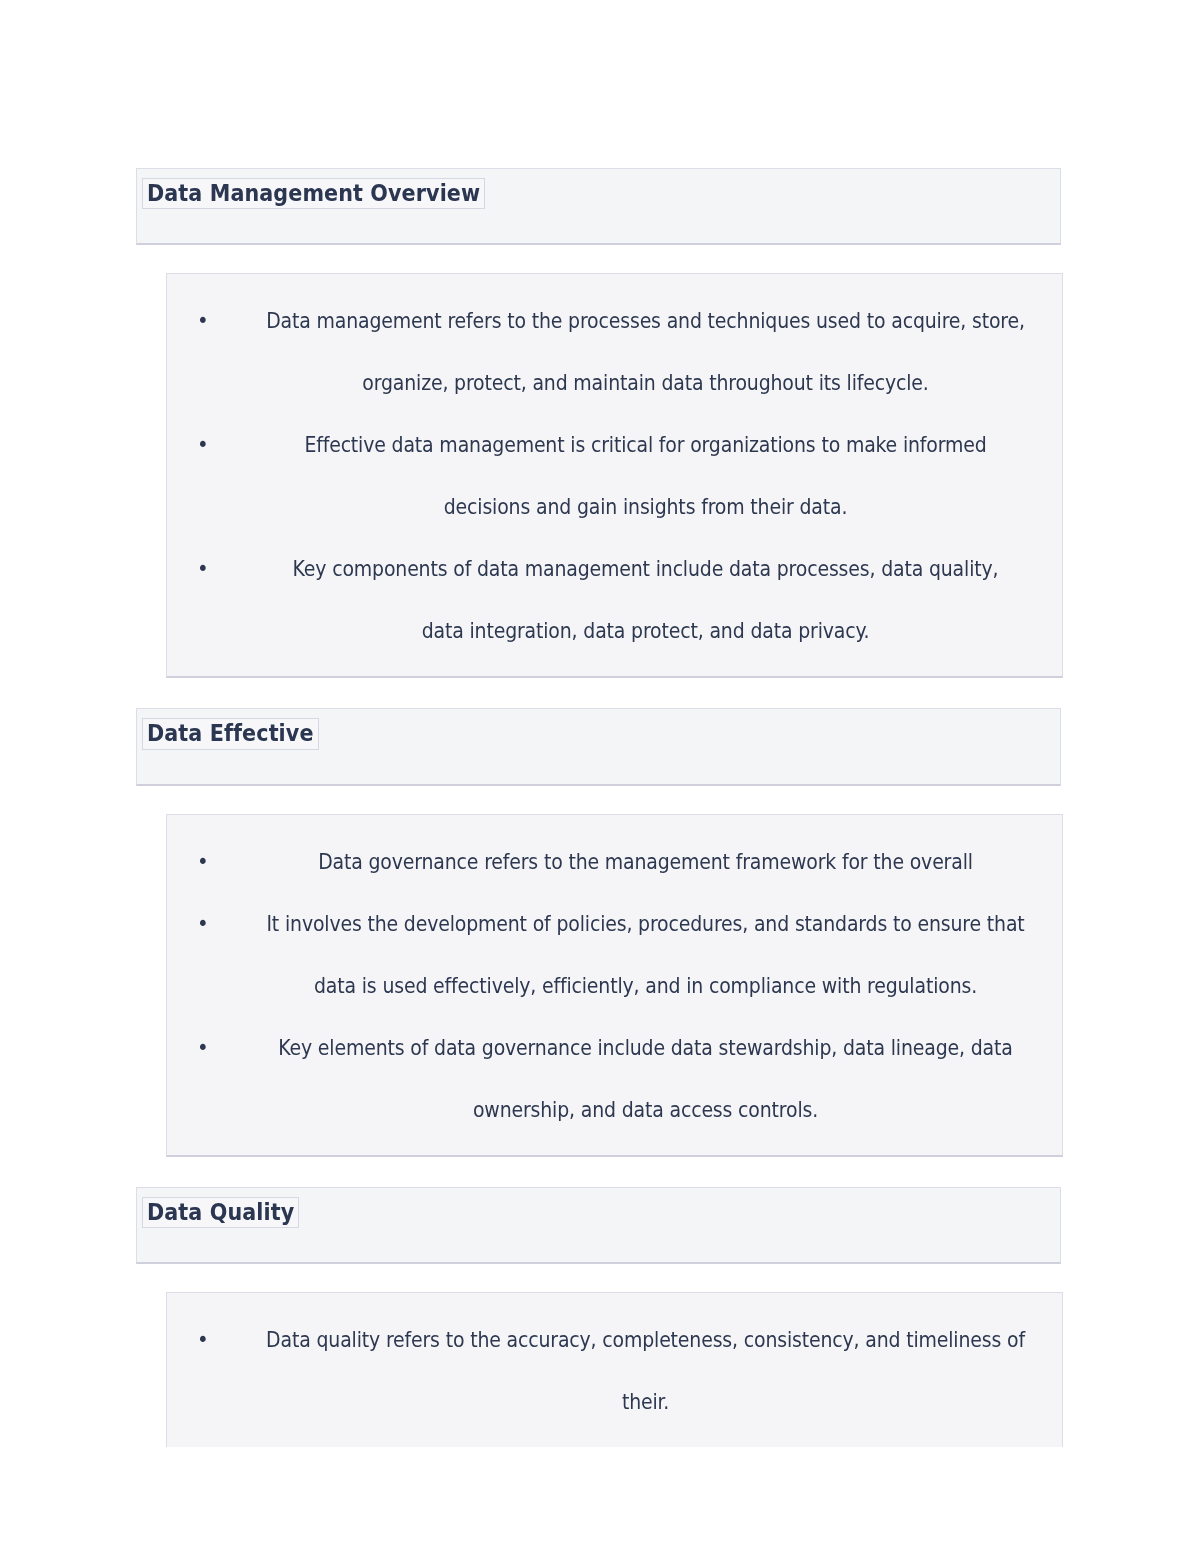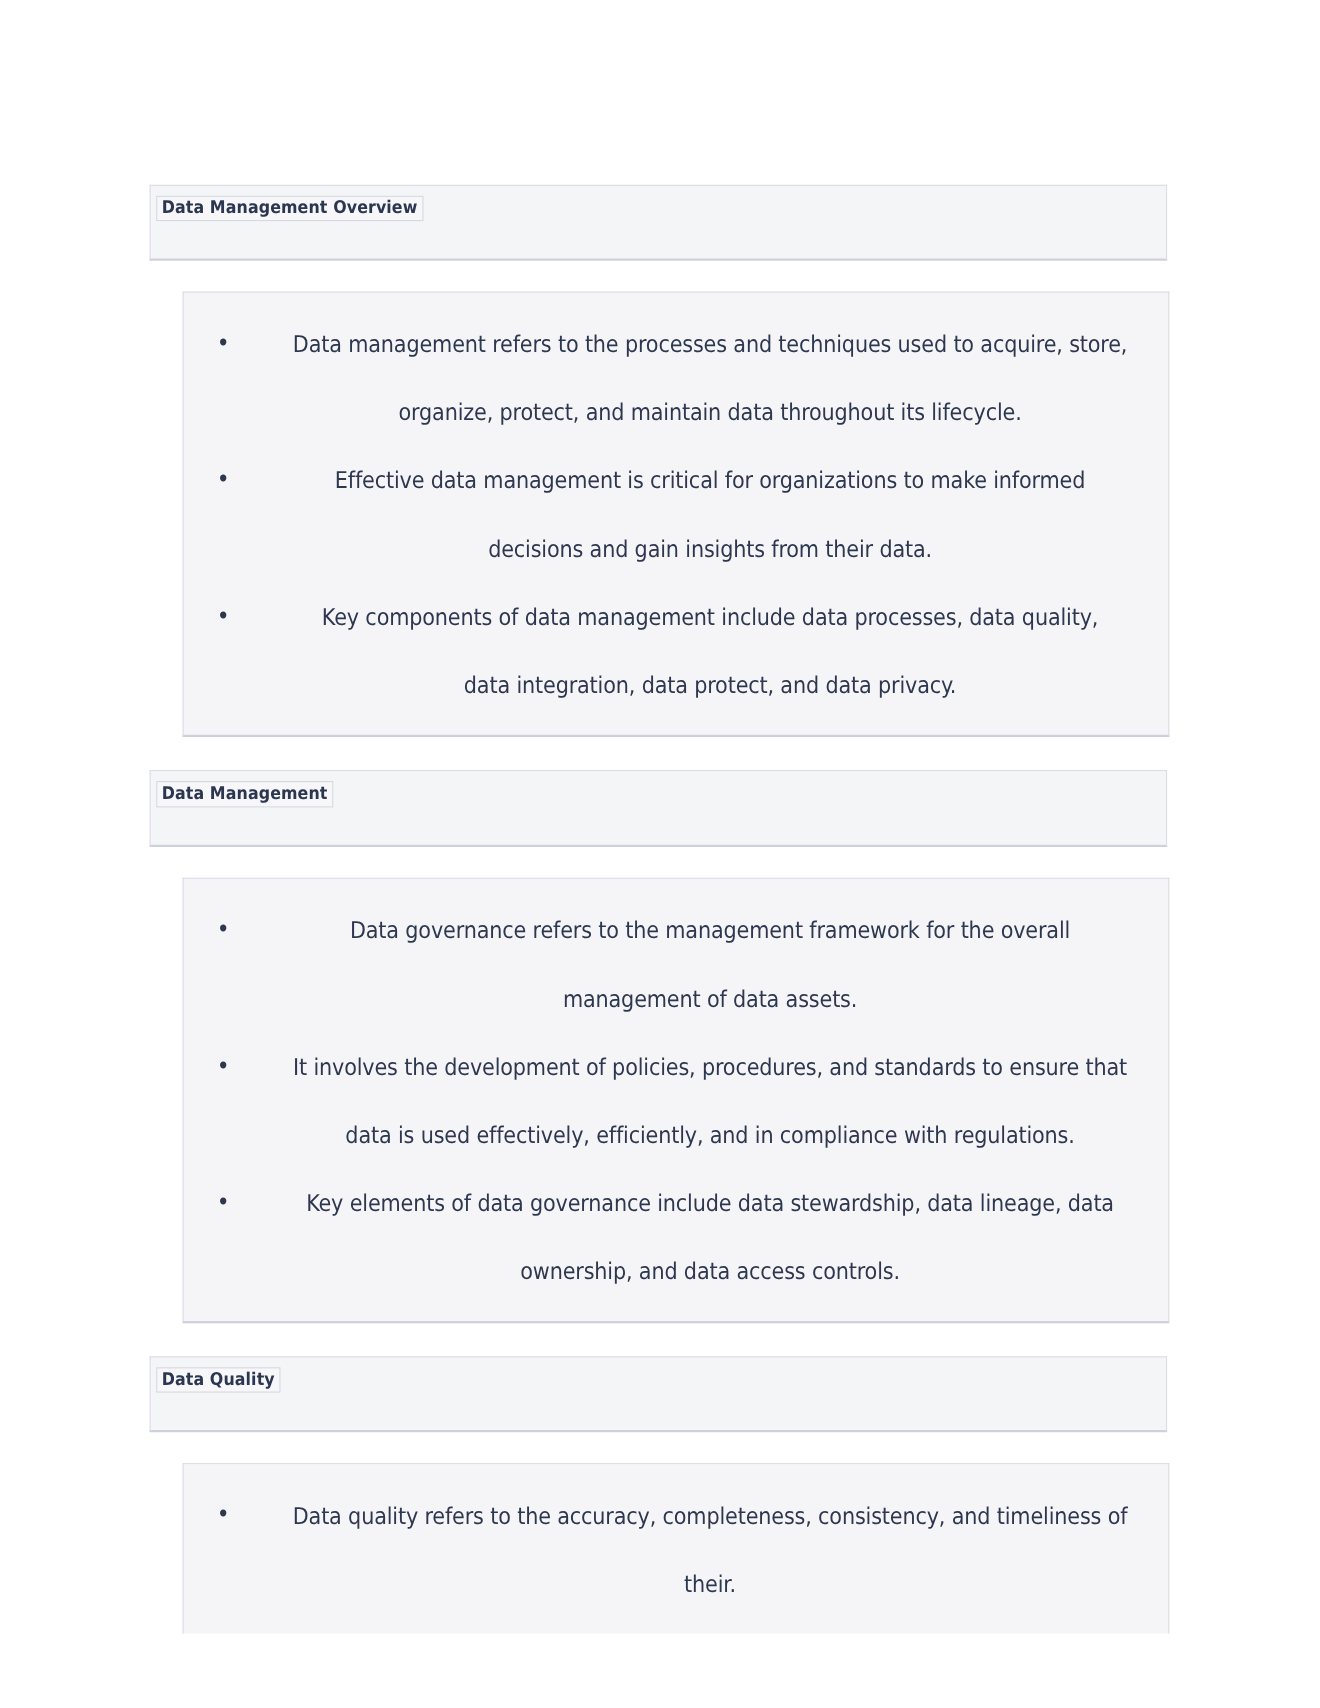--- a/index.html
+++ b/index.html
@@ -44,21 +44,21 @@
     position: relative;
   }
   .heading-inner {
     display: inline-block;
     margin: 9px 0 0 5px;
     padding: 1px 4px 2px 4px;
     border: 1px solid #d6d7e2;
     background: #f7f7fa;
     font-family: "DejaVu Sans Condensed", "DejaVu Sans", sans-serif;
     font-weight: bold;
-    font-size: 16px;
+    font-size: 23px;
     line-height: 1.15;
     color: #2b3650;
     letter-spacing: 0.1px;
     white-space: nowrap;
   }
   .heading-filler {
     height: 34px;
   }
 
   
@@ -142,34 +142,31 @@
         </li>
         <li style="padding-left:62px;">
           <span class="li-text">data integration, data protect, and data privacy.</span>
         </li>
       </ul>
     </div>
 
     <div class="gap-md"></div>
 
     <div class="heading-box">
-      <div class="heading-inner">Data Management</div>
+      <div class="heading-inner">Data Effective</div>
       <div class="heading-filler"></div>
     </div>
 
     <div class="gap-sm"></div>
 
     <div class="content-box">
       <ul class="bullets">
         <li>
           <span class="bullet-dot">•</span>
           <span class="li-text">Data governance refers to the management framework for the overall</span>
-        </li>
-        <li style="padding-left:62px;">
-          <span class="li-text">management of data assets.</span>
         </li>
         <li>
           <span class="bullet-dot">•</span>
           <span class="li-text">It involves the development of policies, procedures, and standards to ensure that</span>
         </li>
         <li style="padding-left:62px;">
           <span class="li-text">data is used effectively, efficiently, and in compliance with regulations.</span>
         </li>
         <li>
           <span class="bullet-dot">•</span>

